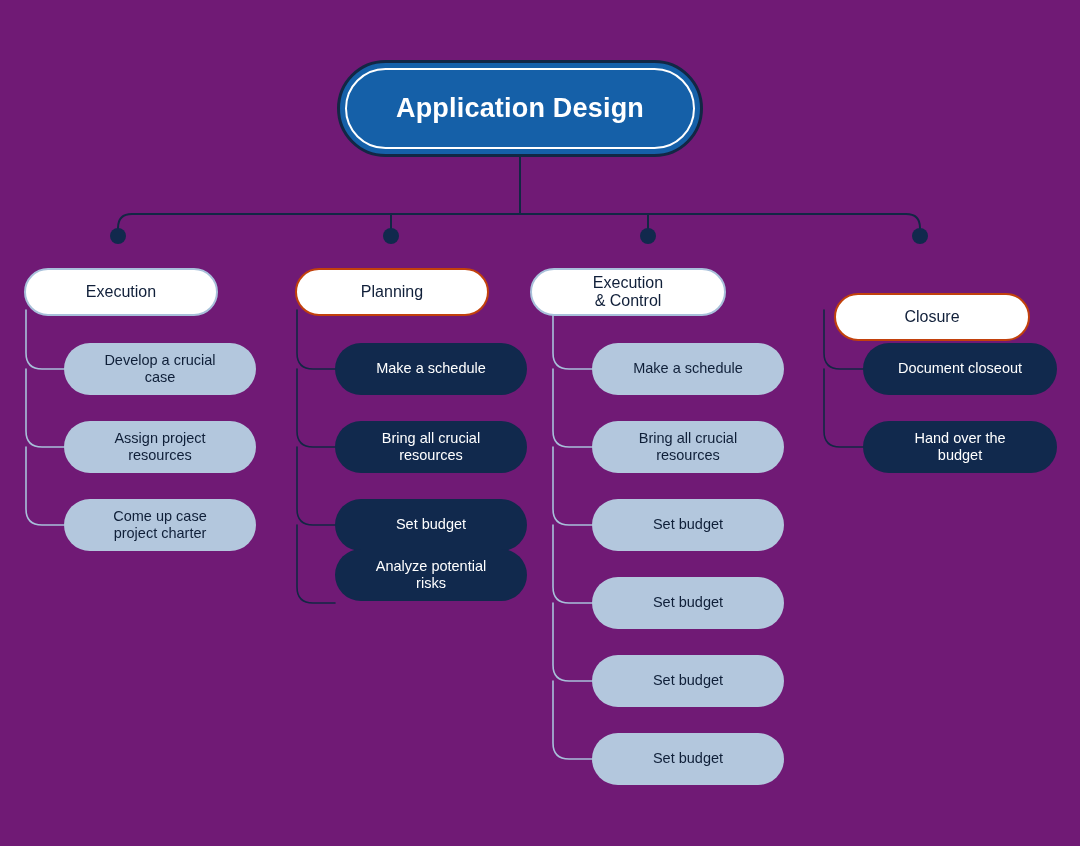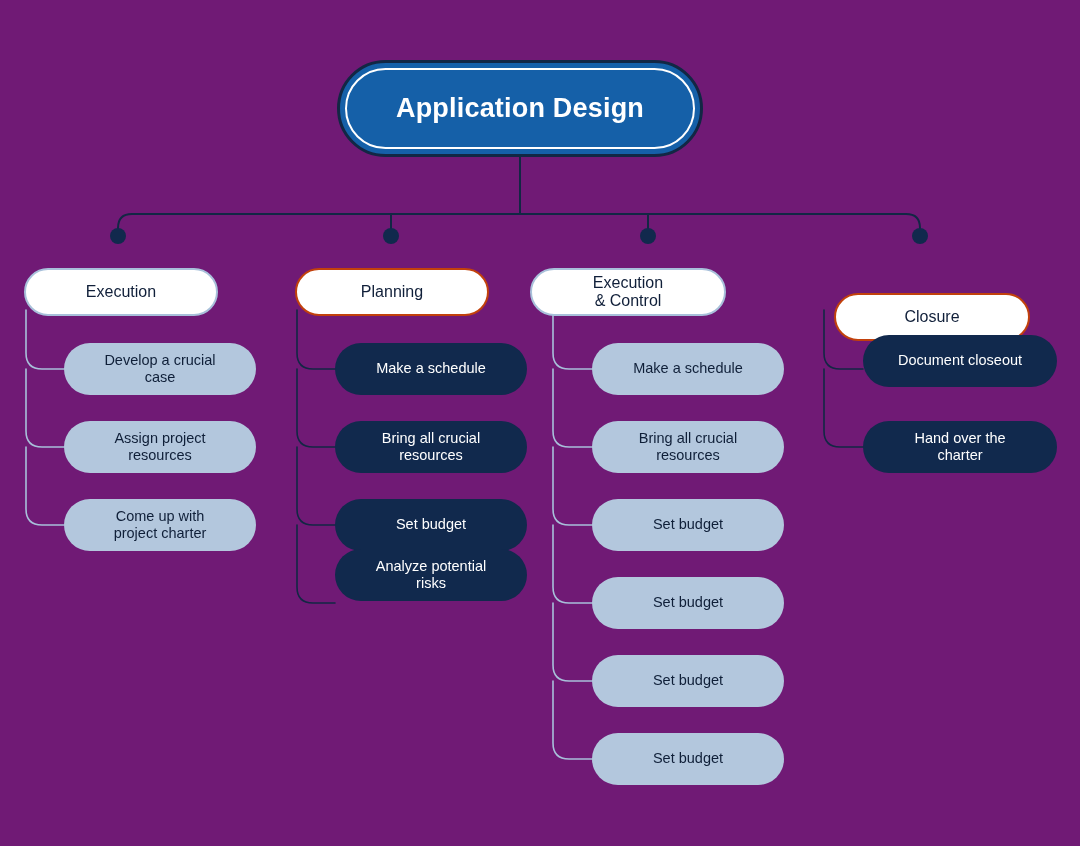--- a/index.html
+++ b/index.html
@@ -149,37 +149,37 @@
     <div class="root-ring"></div>
     <div class="root-label">Application Design</div>
   </div>
 
   <div id="nodes">
       <div class="col-header light" style="left: 24px; top: 268px; width: 194px;">Execution</div>
       <div class="card light" style="left: 64px; top: 343px; width: 192px;">Develop a crucial
 case</div>
       <div class="card light" style="left: 64px; top: 421px; width: 192px;">Assign project
 resources</div>
-      <div class="card light" style="left: 64px; top: 499px; width: 192px;">Come up with
+      <div class="card light" style="left: 64px; top: 499px; width: 192px;">Come up case
 project charter</div>
       <div class="col-header dark" style="left: 295px; top: 268px; width: 194px;">Planning</div>
       <div class="card dark" style="left: 335px; top: 343px; width: 192px;">Make a schedule</div>
       <div class="card dark" style="left: 335px; top: 421px; width: 192px;">Bring all crucial
 resources</div>
       <div class="card dark" style="left: 335px; top: 499px; width: 192px;">Set budget</div>
       <div class="card dark" style="left: 335px; top: 549px; width: 192px;">Analyze potential
 risks</div>
       <div class="col-header light" style="left: 530px; top: 268px; width: 196px;">Execution
 &amp; Control</div>
       <div class="card light" style="left: 592px; top: 343px; width: 192px;">Make a schedule</div>
       <div class="card light" style="left: 592px; top: 421px; width: 192px;">Bring all crucial
 resources</div>
       <div class="card light" style="left: 592px; top: 499px; width: 192px;">Set budget</div>
       <div class="card light" style="left: 592px; top: 577px; width: 192px;">Set budget</div>
       <div class="card light" style="left: 592px; top: 655px; width: 192px;">Set budget</div>
       <div class="card light" style="left: 592px; top: 733px; width: 192px;">Set budget</div>
       <div class="col-header dark" style="left: 834px; top: 268px; width: 196px; margin-top: 25px;">Closure</div>
-      <div class="card dark" style="left: 863px; top: 335px; width: 194px;">Document closeout</div>
+      <div class="card dark" style="left: 863px; top: 343px; width: 194px;">Document closeout</div>
       <div class="card dark" style="left: 863px; top: 421px; width: 194px;">Hand over the
-charter</div>
+budget</div>
     </div>
 
 </div>
 
 </body></html>

